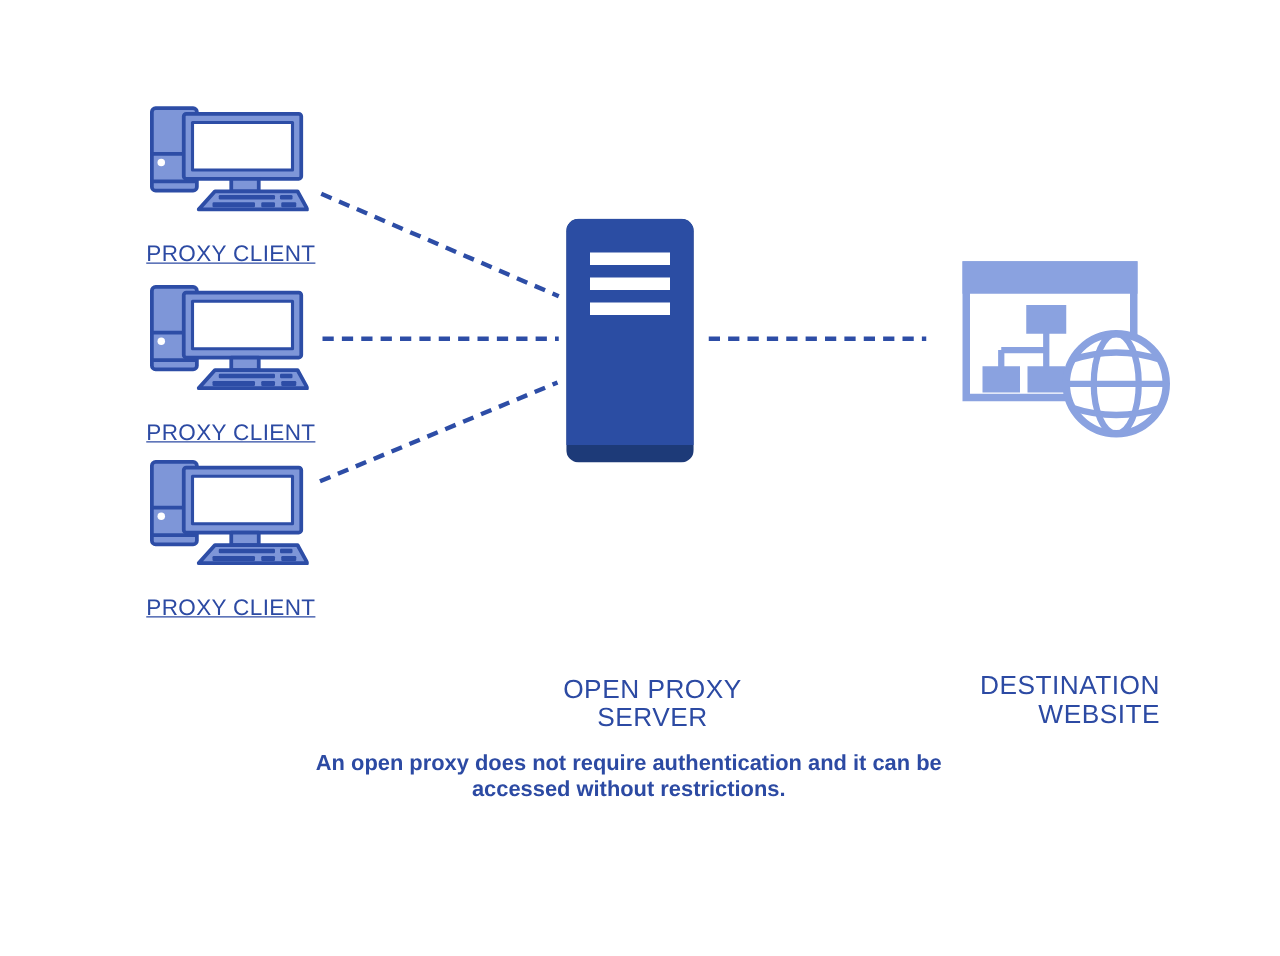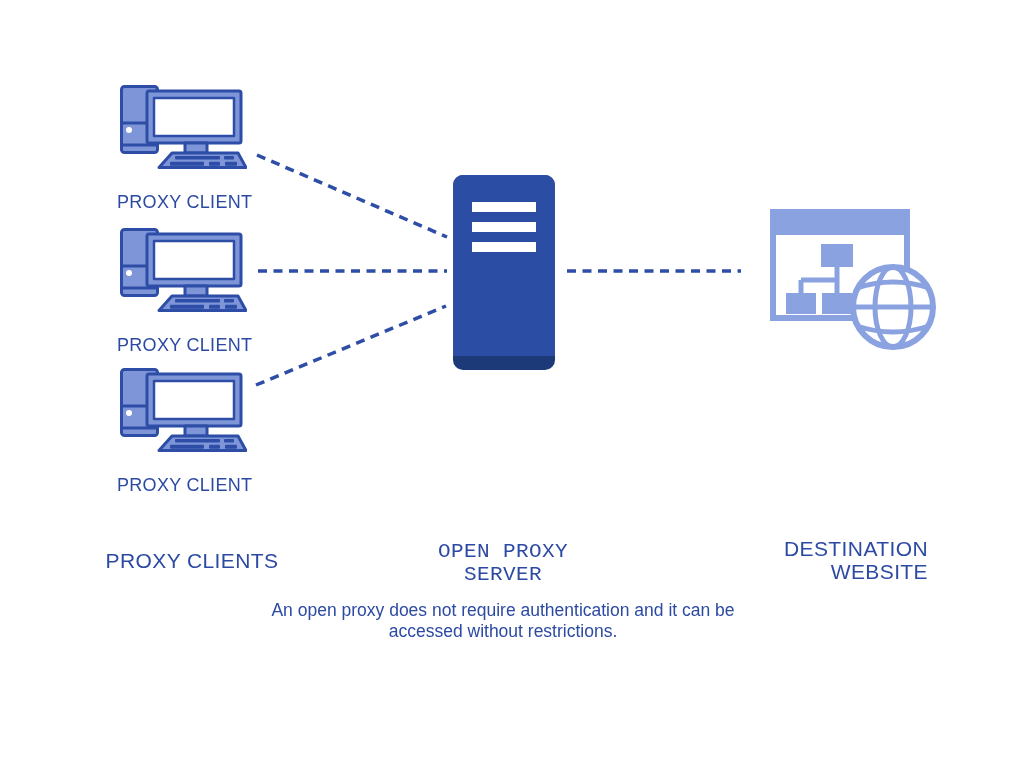--- a/index.html
+++ b/index.html
@@ -19,20 +19,21 @@
     position:relative;width:1024px;height:765px;background:var(--background);
     overflow:hidden;
   }
   .abs{position:absolute;}
   #connections{position:absolute;left:0;top:0;width:1024px;height:765px;pointer-events:none;}
   .conn{stroke:var(--primary);stroke-width:3.5;stroke-dasharray:9 6.5;fill:none;}
   .client-block{width:130px;text-align:center;}
   .client-label{
     margin-top:17px;font-size:18px;letter-spacing:.3px;color:var(--text);
     white-space:nowrap;
+    text-decoration:underline;
   }
   .big-label{
     font-size:21px;letter-spacing:.4px;color:var(--text);text-align:center;
     line-height:23px;
   }
   .caption{
     font-size:17.5px;color:var(--text);text-align:center;line-height:21px;
   }
 </style>
 </head>
@@ -150,21 +151,20 @@
         <g stroke="var(--periwinkle)" stroke-width="5" fill="none">
           <ellipse cx="125" cy="100" rx="18" ry="40"></ellipse>
           <line x1="86" y1="100" x2="164" y2="100"></line>
           <path d="M89 81 Q125 69 161 81"></path>
           <path d="M89 119 Q125 131 161 119"></path>
         </g>
       </g>
     </svg>
   </div>
 
-  <div class="abs big-label" style="left:92px;top:549px;width:200px;">PROXY CLIENTS</div>
 
-  <div class="abs big-label" style="left:423px;top:540px;width:160px;font-family:Liberation Mono, monospace;">OPEN PROXY SERVER</div>
+  <div class="abs big-label" style="left:442px;top:540px;width:160px;">OPEN PROXY SERVER</div>
 
   <div class="abs big-label" style="left:768px;top:537px;width:160px;text-align:right;">DESTINATION WEBSITE</div>
 
-  <div class="abs caption" style="left:248px;top:600px;width:510px;">An open proxy does not require authentication and it can be accessed without restrictions.</div>
+  <div class="abs caption" style="left:248px;top:600px;width:510px;font-weight:bold;">An open proxy does not require authentication and it can be accessed without restrictions.</div>
 
 </div>
 
 </body></html>

